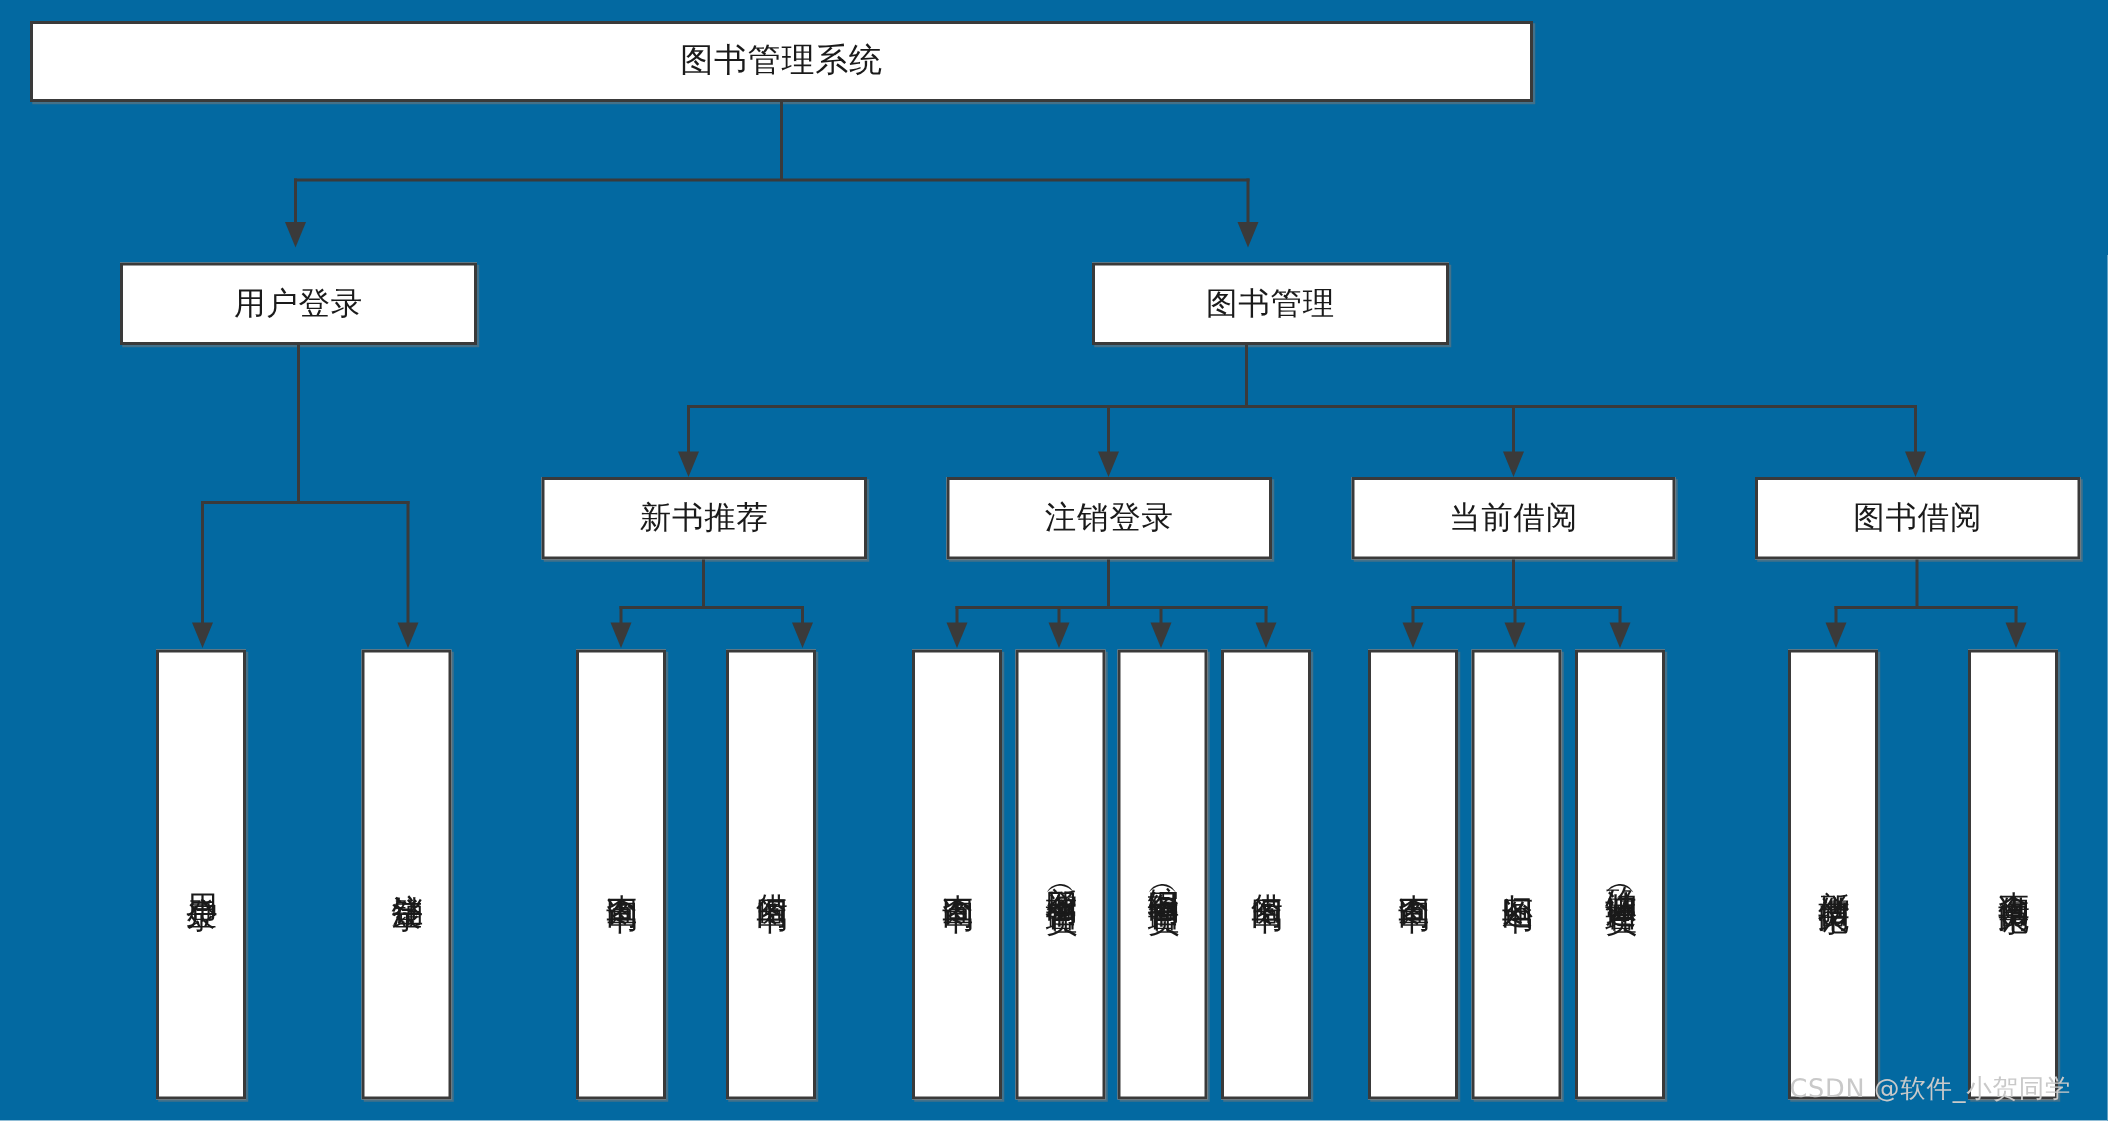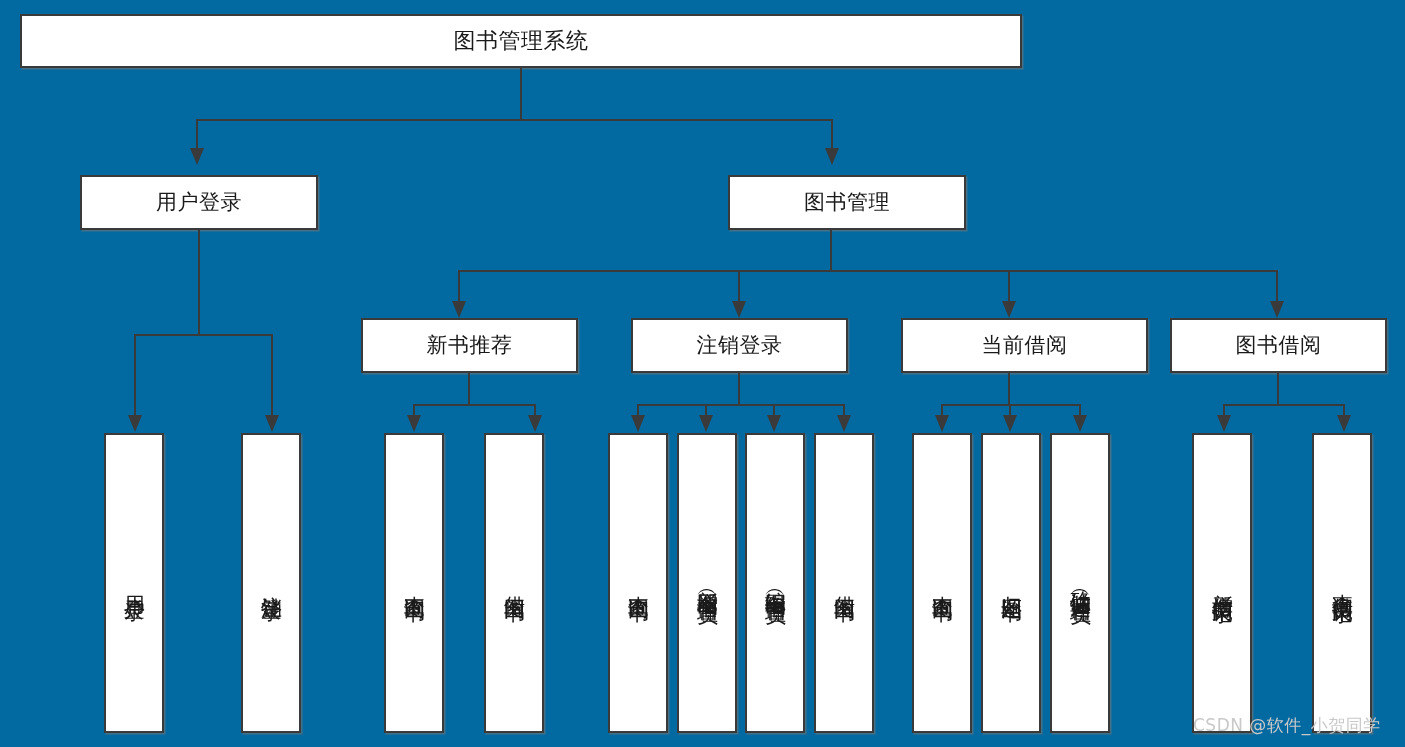--- a/index.html
+++ b/index.html
@@ -119,21 +119,21 @@
   <div class="arrow" style="left:732px; top:301px;"></div>
   <div class="arrow" style="left:1002px; top:301px;"></div>
   <div class="arrow" style="left:1270px; top:301px;"></div>
 
   <div class="node" style="left:361px; top:318px; width:217px; height:55px;">
     <span class="label">新书推荐</span>
   </div>
   <div class="node" style="left:631px; top:318px; width:217px; height:55px;">
     <span class="label">注销登录</span>
   </div>
-  <div class="node" style="left:901px; top:318px; width:247px; height:55px;">
+  <div class="node" style="left:901px; top:318px; width:216px; height:55px;">
     <span class="label">当前借阅</span>
   </div>
   <div class="node" style="left:1170px; top:318px; width:217px; height:55px;">
     <span class="label">图书借阅</span>
   </div>
 
   <div class="conn v" style="left:468px; top:373px; width:2px; height:32px;"></div>
   <div class="conn h" style="left:413px; top:404px; width:123px; height:2px;"></div>
   <div class="conn v" style="left:413px; top:404px; width:2px; height:12px;"></div>
   <div class="conn v" style="left:534px; top:404px; width:2px; height:12px;"></div>

